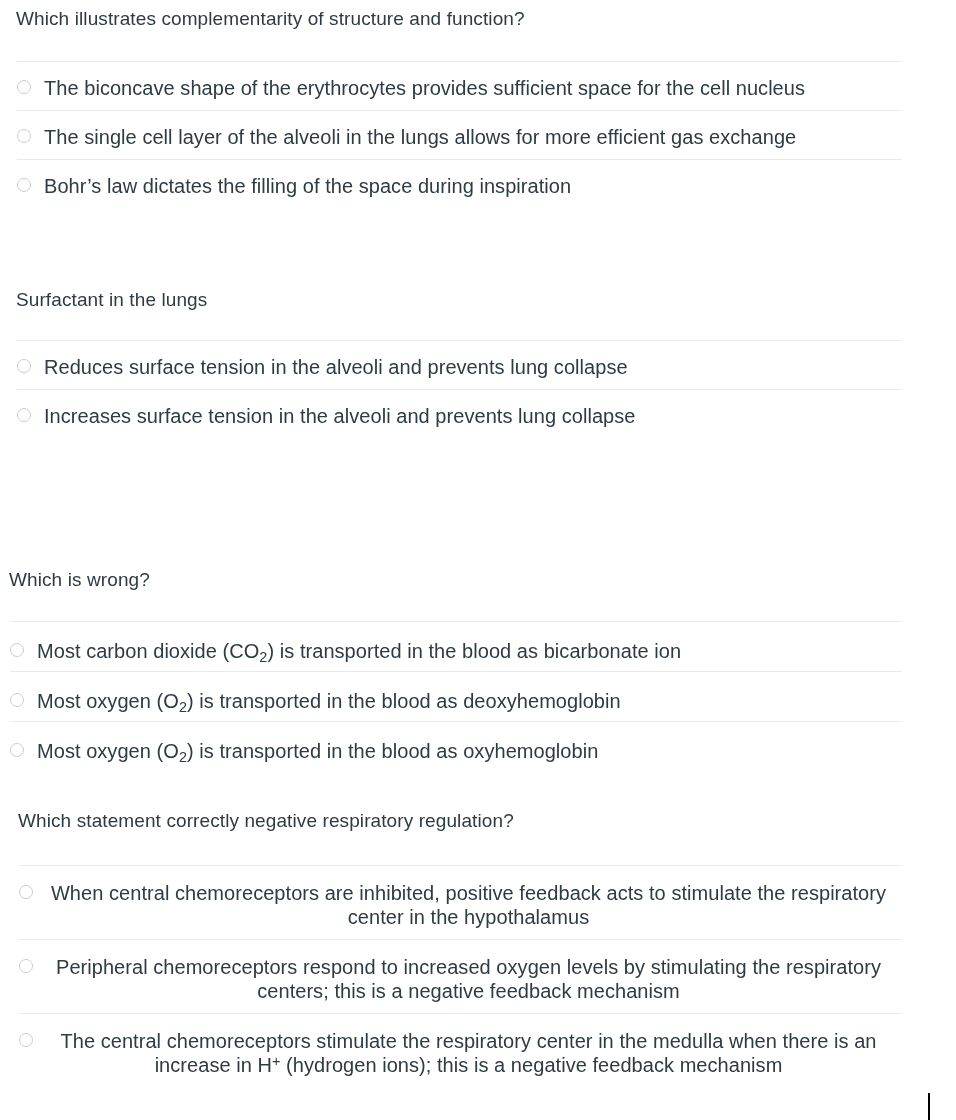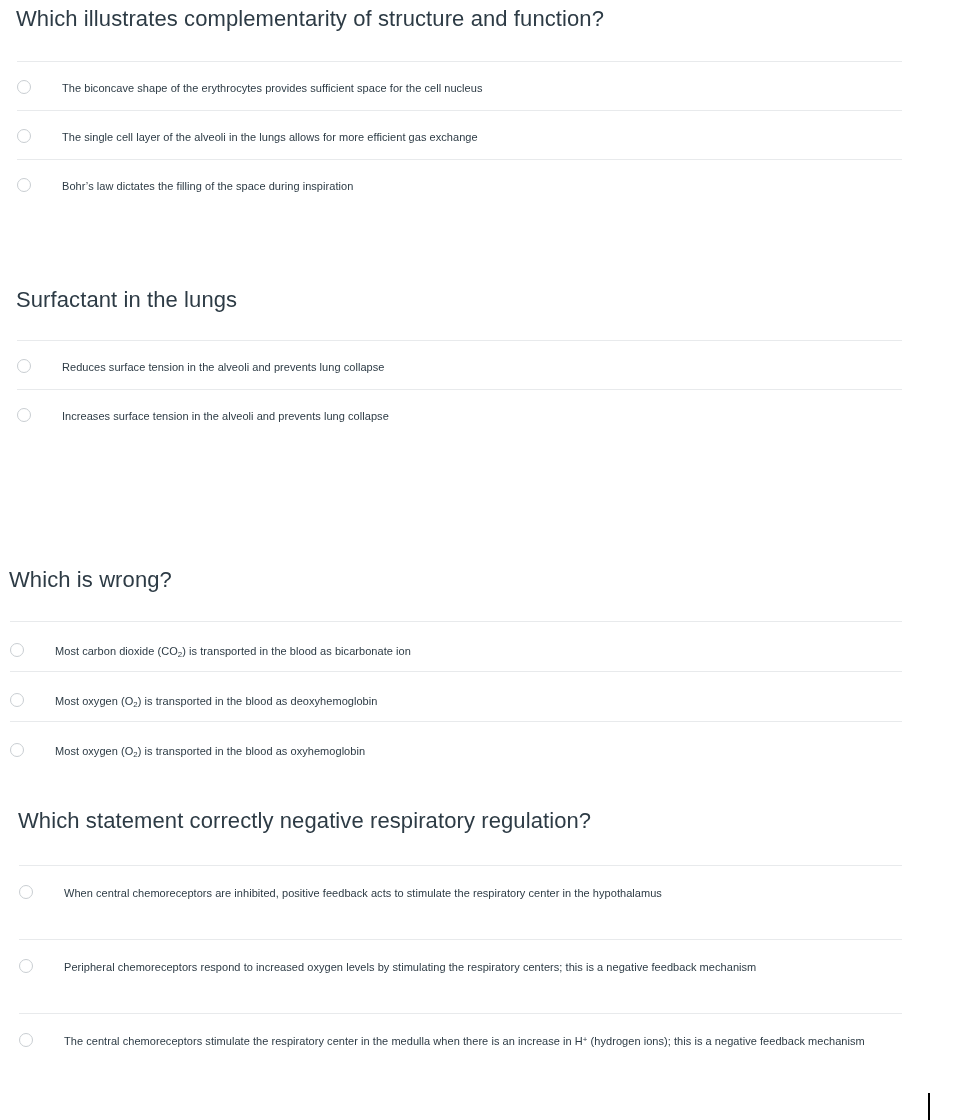--- a/index.html
+++ b/index.html
@@ -22,21 +22,21 @@
     position: relative;
     width: 956px;
   }
 
   .q-block {
     position: absolute;
     width: 956px;
   }
 
   .q-heading {
-    font-size: 22px;
+    font-size: 19px;
     line-height: 22px;
     color: #2d3b45;
     font-weight: 400;
     letter-spacing: 0.1px;
     white-space: nowrap;
   }
 
   .options {
     position: relative;
     margin-top: 0;
@@ -55,27 +55,26 @@
     width: 14px;
     height: 14px;
     border-radius: 50%;
     border: 1.4px solid #c9ced2;
     background: #ffffff;
     box-sizing: border-box;
     margin-top: 4px;
   }
 
   .option-text {
-    font-size: 11px;
+    font-size: 20px;
     line-height: 24px;
     color: #2d3b45;
     letter-spacing: 0.05px;
     padding-left: 13px;
     box-sizing: border-box;
-    margin-left: 18px;
   }
 
   .option-text sub {
     font-size: 0.72em;
     line-height: 0;
     vertical-align: -0.25em;
   }
   .option-text sup {
     font-size: 0.72em;
     line-height: 0;
@@ -96,21 +95,21 @@
 
   
   #block-3 { left: 0; top: 569px; }
   #block-3 .q-heading { margin-left: 9px; }
   #block-3 .options { margin-top: 30px; margin-left: 10px; width: 892px; }
   #block-3 .option-row { height: 50px; padding-top: 17px; }
 
   
   #block-4 { left: 0; top: 810px; }
   #block-4 .q-heading { margin-left: 18px; }
-  #block-4 .options { margin-top: 33px; margin-left: 19px; width: 883px; }
+  #block-4 .options { margin-top: 33px; margin-left: 19px; width: 883px; text-align: center; }
   #block-4 .option-row { min-height: 74px; padding-top: 15px; }
   #block-4 .option-text { max-width: 858px; }
 
   
   .text-caret {
     position: absolute;
     width: 2px;
     height: 27px;
     background: #000000;
     left: 928px;

